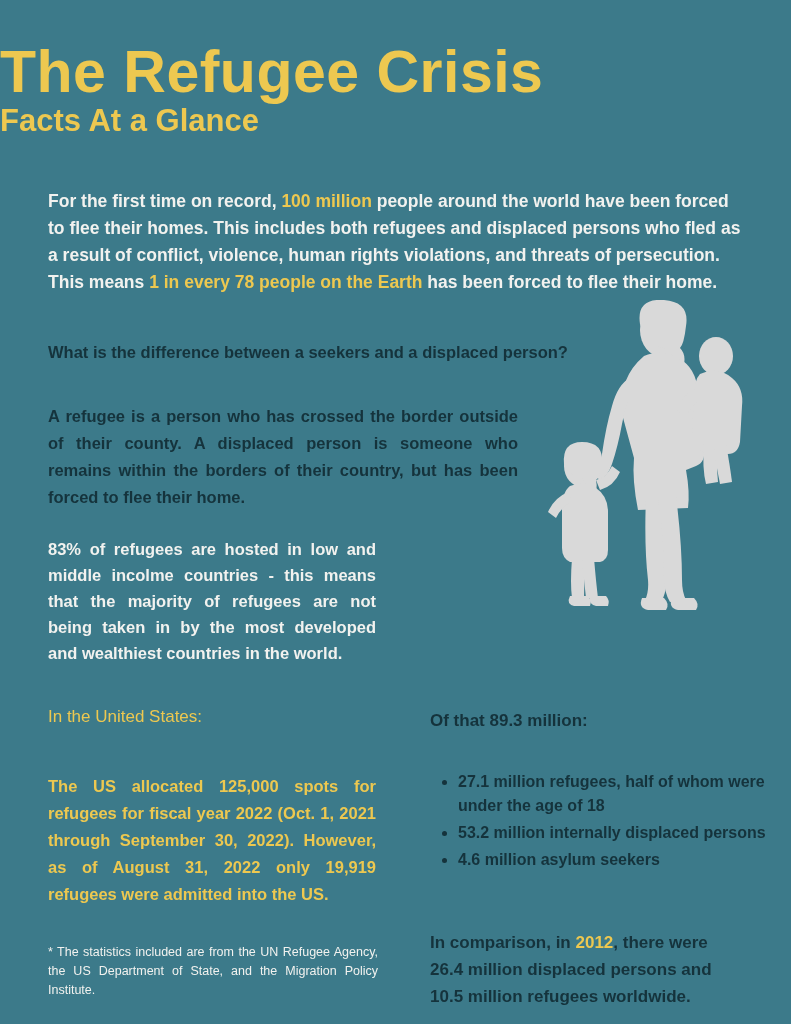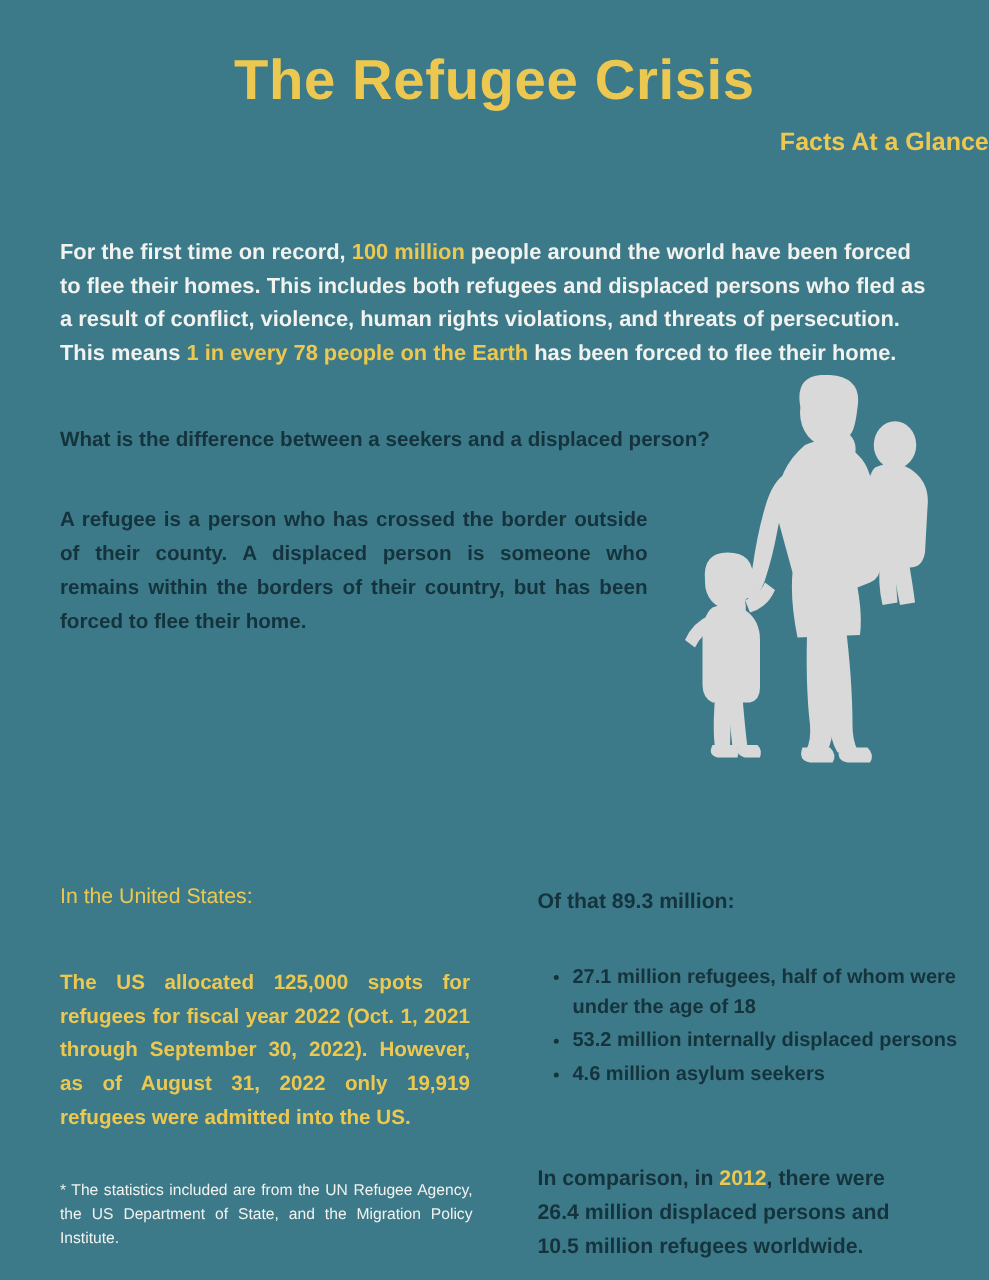--- a/index.html
+++ b/index.html
@@ -20,34 +20,33 @@
     height: 1024px;
     background: #3c7a8a;
   }
 
   
   .title-main {
     position: absolute;
     top: 38px;
     left: 0;
     width: 791px;
-    text-align: center;
-    color: #edc850;
-    font-size: 45px;
+    color: #edc850;
+    font-size: 59px;
     font-weight: bold;
     letter-spacing: 0.5px;
   }
   .title-sub {
     position: absolute;
     top: 103px;
     left: 0;
     width: 791px;
-    text-align: right;
-    color: #edc850;
-    font-size: 20px;
+    text-align: left;
+    color: #edc850;
+    font-size: 31px;
     font-weight: bold;
   }
 
   
   .intro {
     position: absolute;
     top: 170px;
     left: 48px;
     width: 700px;
     color: #f2f2ef;
@@ -186,20 +185,21 @@
 <div class="page">
 
   <div class="title-main">The Refugee Crisis</div>
   <div class="title-sub">Facts At a Glance</div>
 
   <p class="intro"><span>For the first time on record, </span><span class="hl-yellow">100 million</span><span> people around the world have been forced to flee their homes. This includes both refugees and displaced persons who fled as a result of conflict, violence, human rights violations, and threats of persecution. This means </span><span class="hl-yellow">1 in every 78 people on the Earth</span><span> has been forced to flee their home.</span></p>
 
   <p class="question">What is the difference between a seekers and a displaced person?</p>
   <p class="answer">A refugee is a person who has crossed the border outside of their county. A displaced person is someone who remains within the borders of their country, but has been forced to flee their home.</p>
 
+  <p class="hosting">83% of refugees are hosted in low and middle incolme countries - this means that the majority of refugees are not being taken in by the most developed and wealthiest countries in the world.</p>
 
   <div class="us-heading"> In the United States:</div>
   <p class="us-body">The US allocated 125,000 spots for refugees for fiscal year 2022 (Oct. 1, 2021  through September 30, 2022). However, as of August 31, 2022 only 19,919 refugees were admitted into the US.</p>
 
   <p class="footnote">* The statistics included are from the UN Refugee Agency, the US Department of State, and the Migration Policy Institute.</p>
 
 
   <div class="right-2">Of that 89.3 million:</div>
 
   <ul class="right-list">

